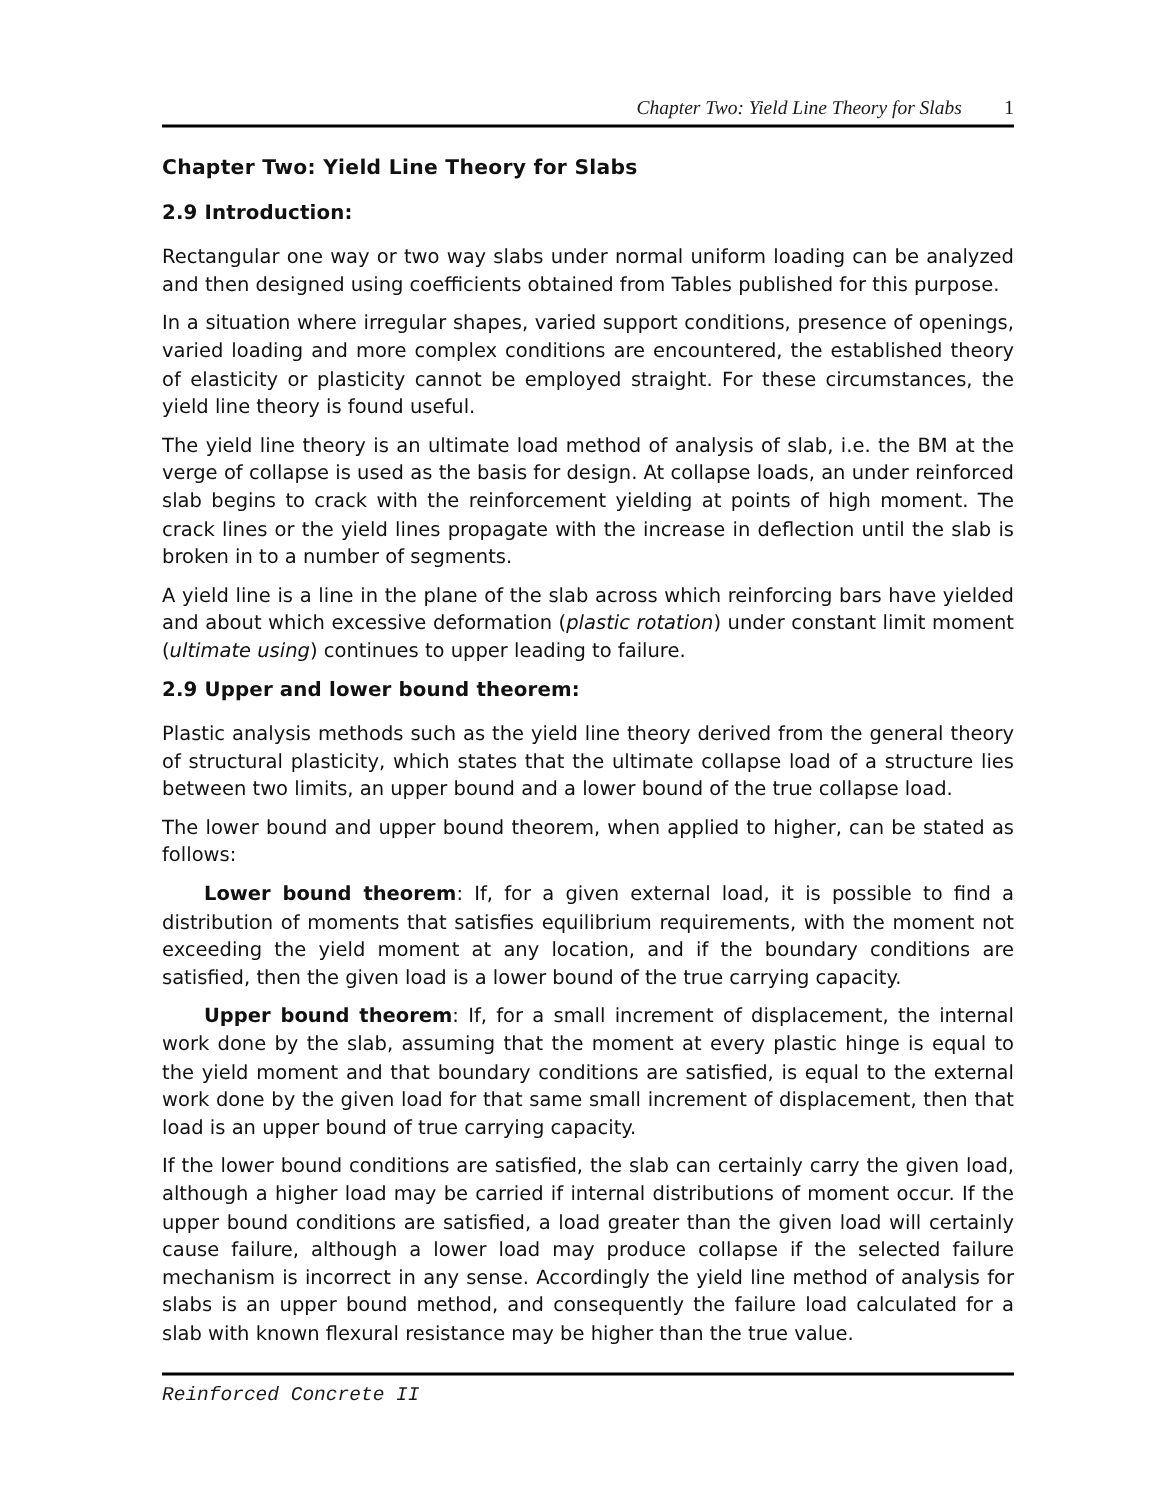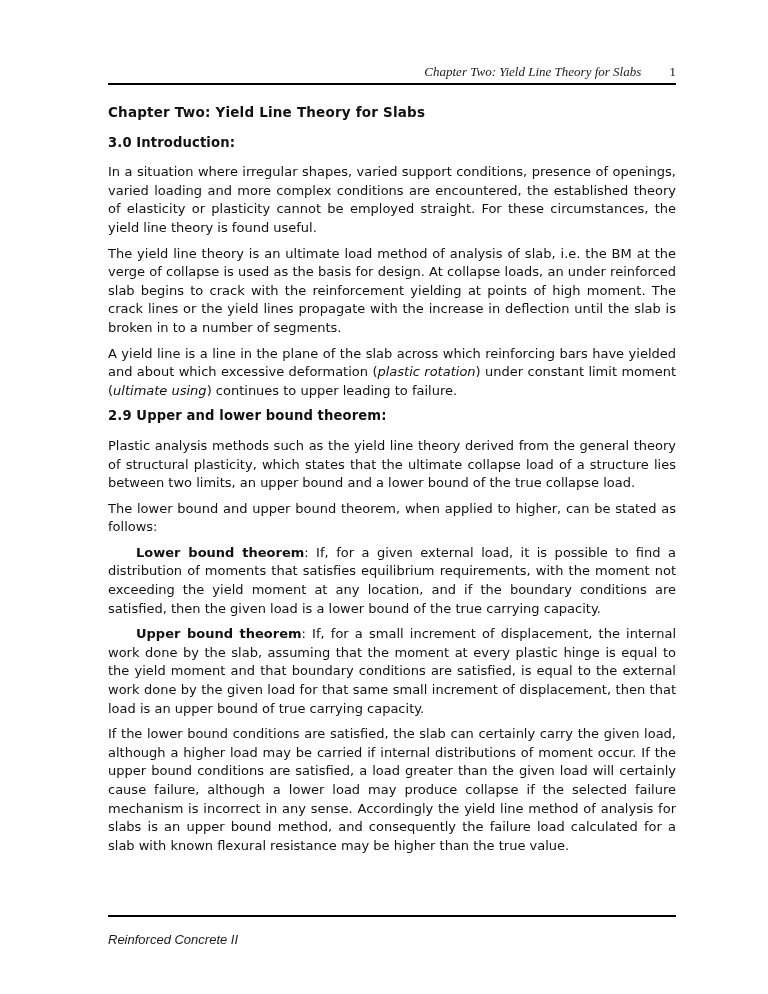--- a/index.html
+++ b/index.html
@@ -61,22 +61,22 @@
     margin: 0 0 7px 0;
     text-align: justify;
   }
   .content p em { }
   .content p strong { font-weight: bold; margin-left: 28px; }
   
   .page-footer {
     position: absolute;
     top: 915px; left: 108px; right: 88px;
     border-top: 2px solid #000000;
-    padding-top: 13px;
-    font-family: Liberation Sans, sans-serif;
+    padding-top: 3px;
+    font-family: Liberation Mono, monospace;
   }
   .page-footer .course-title {
     font-style: italic;
     font-size: 13px;
     color: #1a1a1a;
   }
 </style>
 </head>
 <body>
 
@@ -84,22 +84,23 @@
 
   <div class="page-header">
     <span class="chapter-title">Chapter Two: Yield Line Theory for Slabs</span>
     <span class="page-number">1</span>
   </div>
 
   <div class="content">
 
     <div class="doc-title">Chapter Two: Yield Line Theory for Slabs</div>
 
-    <div class="section-heading">3.0 Introduction:</div>
+    <div class="section-heading">2.9 Introduction:</div>
 
+    <p>Rectangular one way or two way slabs under normal uniform loading can be analyzed and then designed using coefficients obtained from Tables published for this purpose.</p>
 
     <p>In a situation where irregular shapes, varied support conditions, presence of openings, varied loading and more complex conditions are encountered, the established theory of elasticity or plasticity cannot be employed straight. For these circumstances, the yield line theory is found useful.</p>
 
     <p>The yield line theory is an ultimate load method of analysis of slab, i.e. the BM at the verge of collapse is used as the basis for design. At collapse loads, an under reinforced slab begins to crack with the reinforcement yielding at points of high moment. The crack lines or the yield lines propagate with the increase in deflection until the slab is broken in to a number of segments.</p>
 
     <p><span>A yield line is a line in the plane of the slab across which reinforcing bars have yielded and about which excessive deformation (</span><em>plastic rotation</em><span>) under constant limit moment (</span><em>ultimate using</em><span>) continues to upper leading to failure.</span></p>
 
     <div class="section-heading">2.9 Upper and lower bound theorem:</div>
 
     <p>Plastic analysis methods such as the yield line theory derived from the general theory of structural plasticity, which states that the ultimate collapse load of a structure lies between two limits, an upper bound and a lower bound of the true collapse load.</p>

